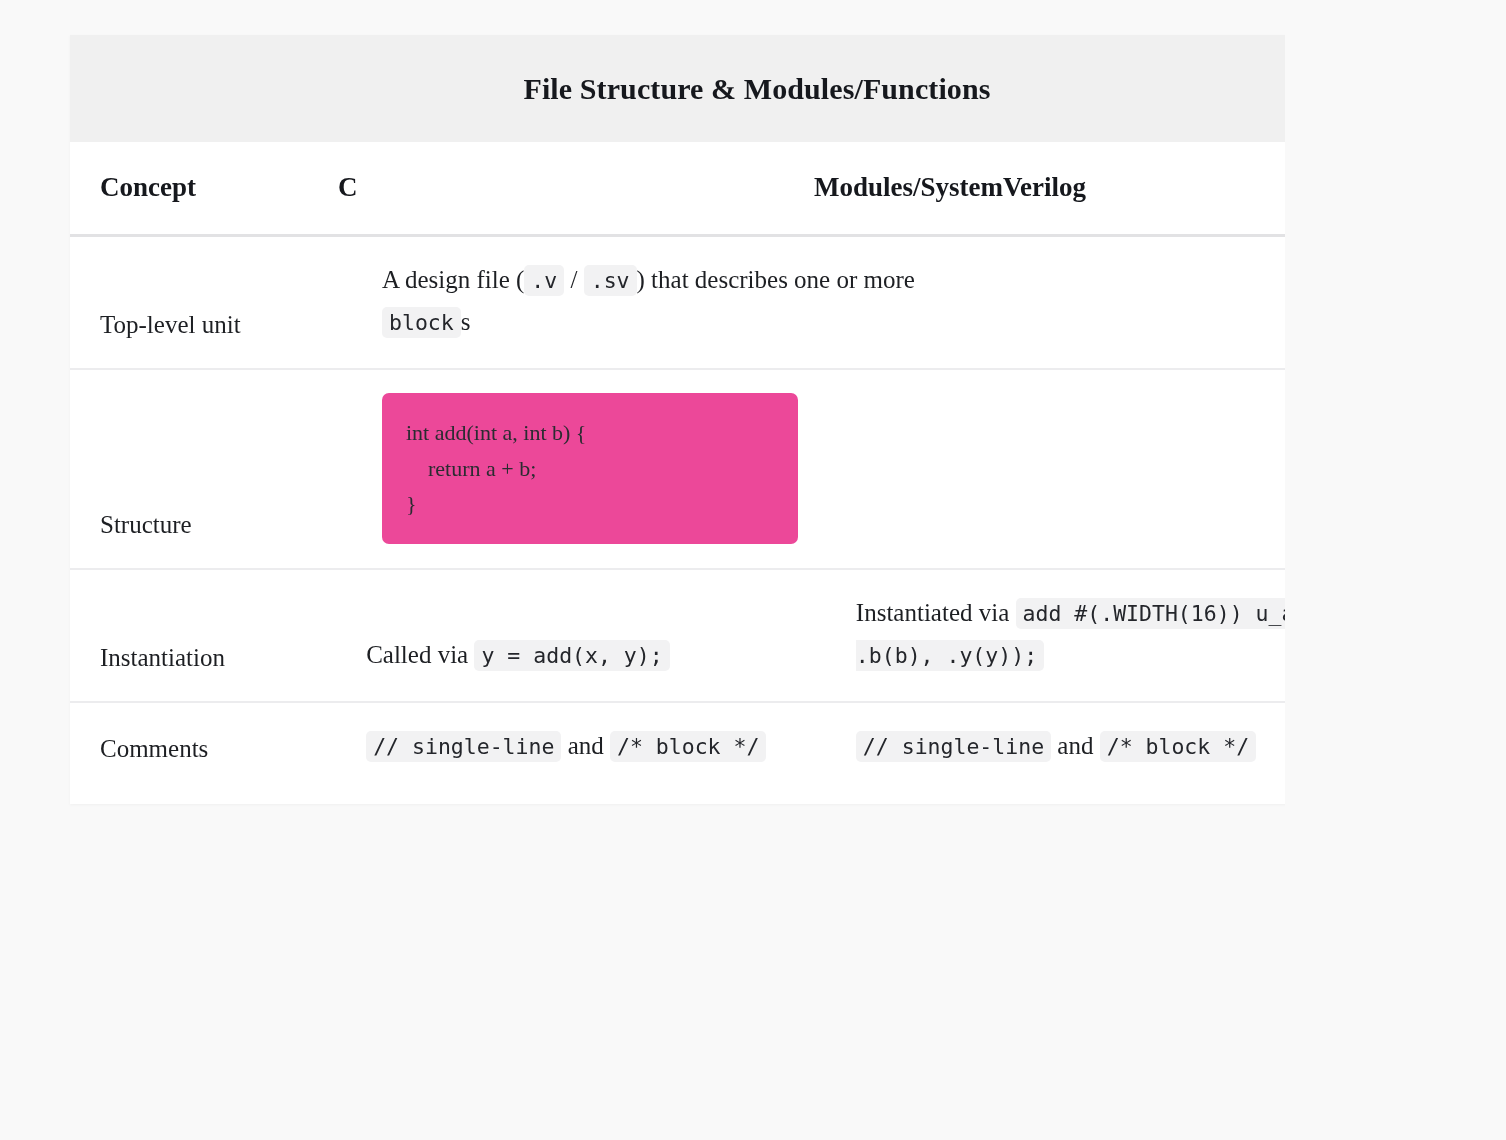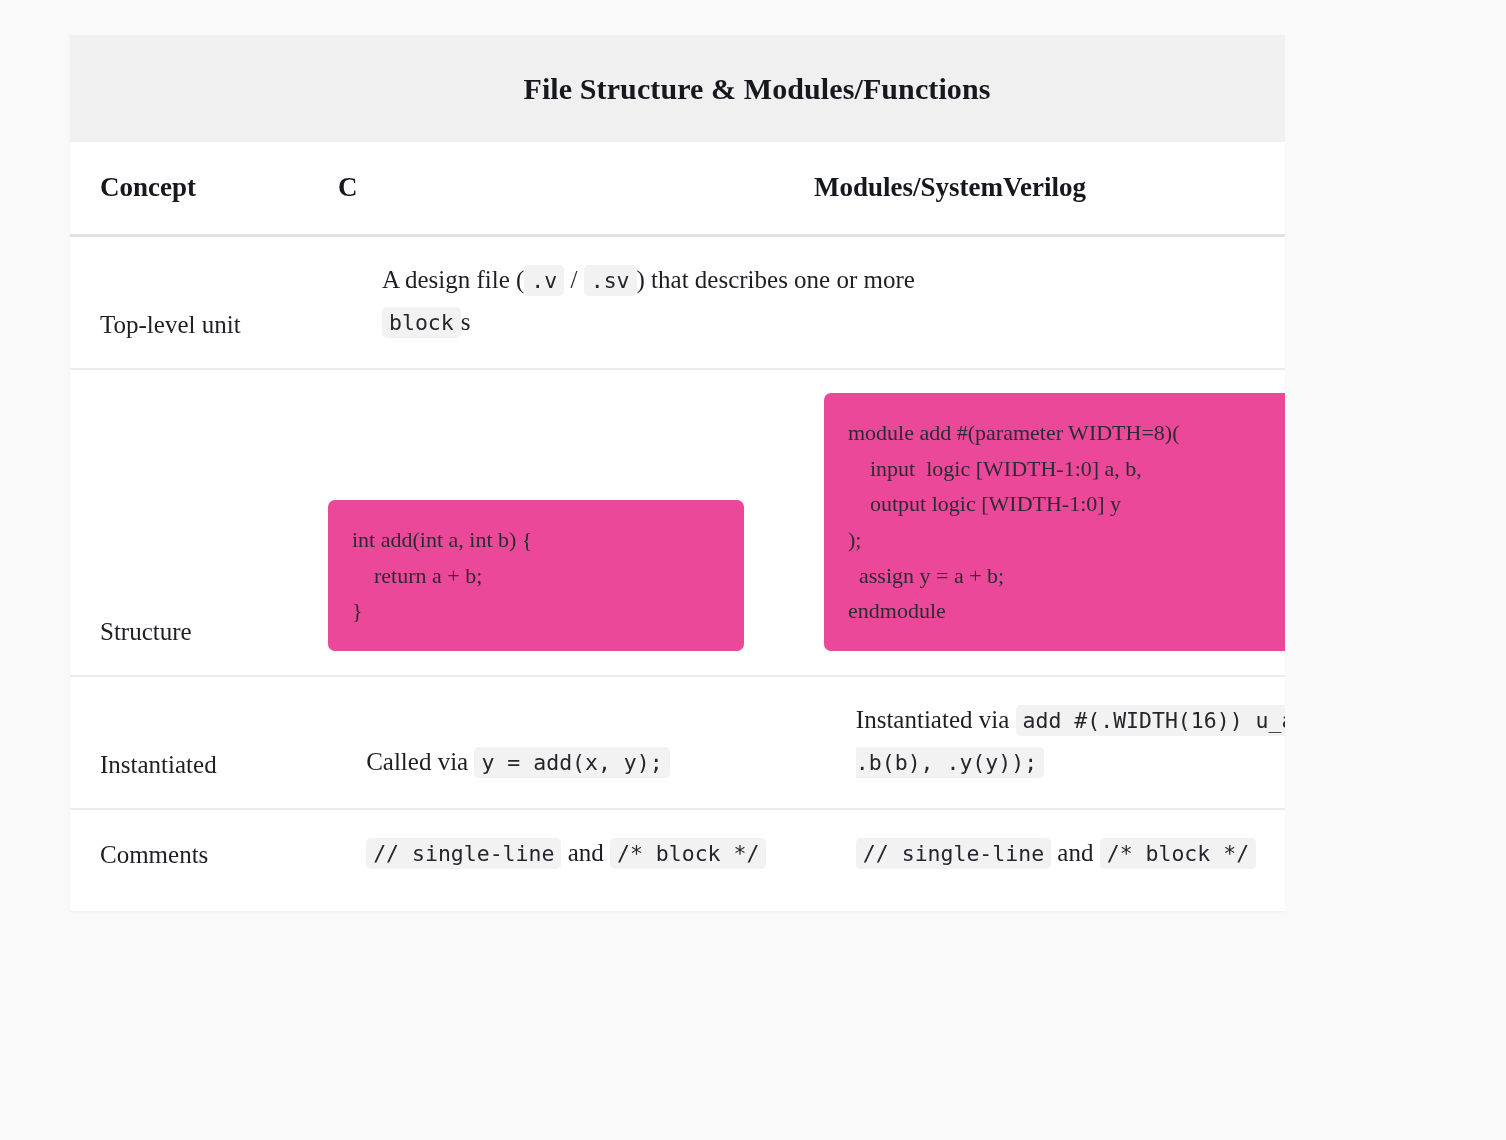--- a/index.html
+++ b/index.html
@@ -128,32 +128,24 @@
         </div>
         <div class="table-row">
           <div class="cell col-concept">
             <p>Structure</p>
           </div>
           <div class="cell col-c">
             <pre class="code-block c-block">int add(int a, int b) {
     return a + b;
 }</pre>
           </div>
-          <div class="cell col-v">
-            <pre class="code-block v-block">module add #(parameter WIDTH=8)(
-    input  logic [WIDTH-1:0] a, b,
-    output logic [WIDTH-1:0] y
-);
-  assign y = a + b;
-endmodule</pre>
-          </div>
         </div>
         <div class="table-row">
           <div class="cell col-concept">
-            <p>Instantiated</p>
+            <p>Instantiation</p>
           </div>
           <div class="cell col-c">
             <p>Called via <code>y = add(x, y);</code></p>
           </div>
           <div class="cell col-v">
             <p>Instantiated via <code>add #(.WIDTH(16)) u_add(.a(a), .b(b), .y(y));</code></p>
           </div>
         </div>
         <div class="table-row last">
           <div class="cell col-concept">

